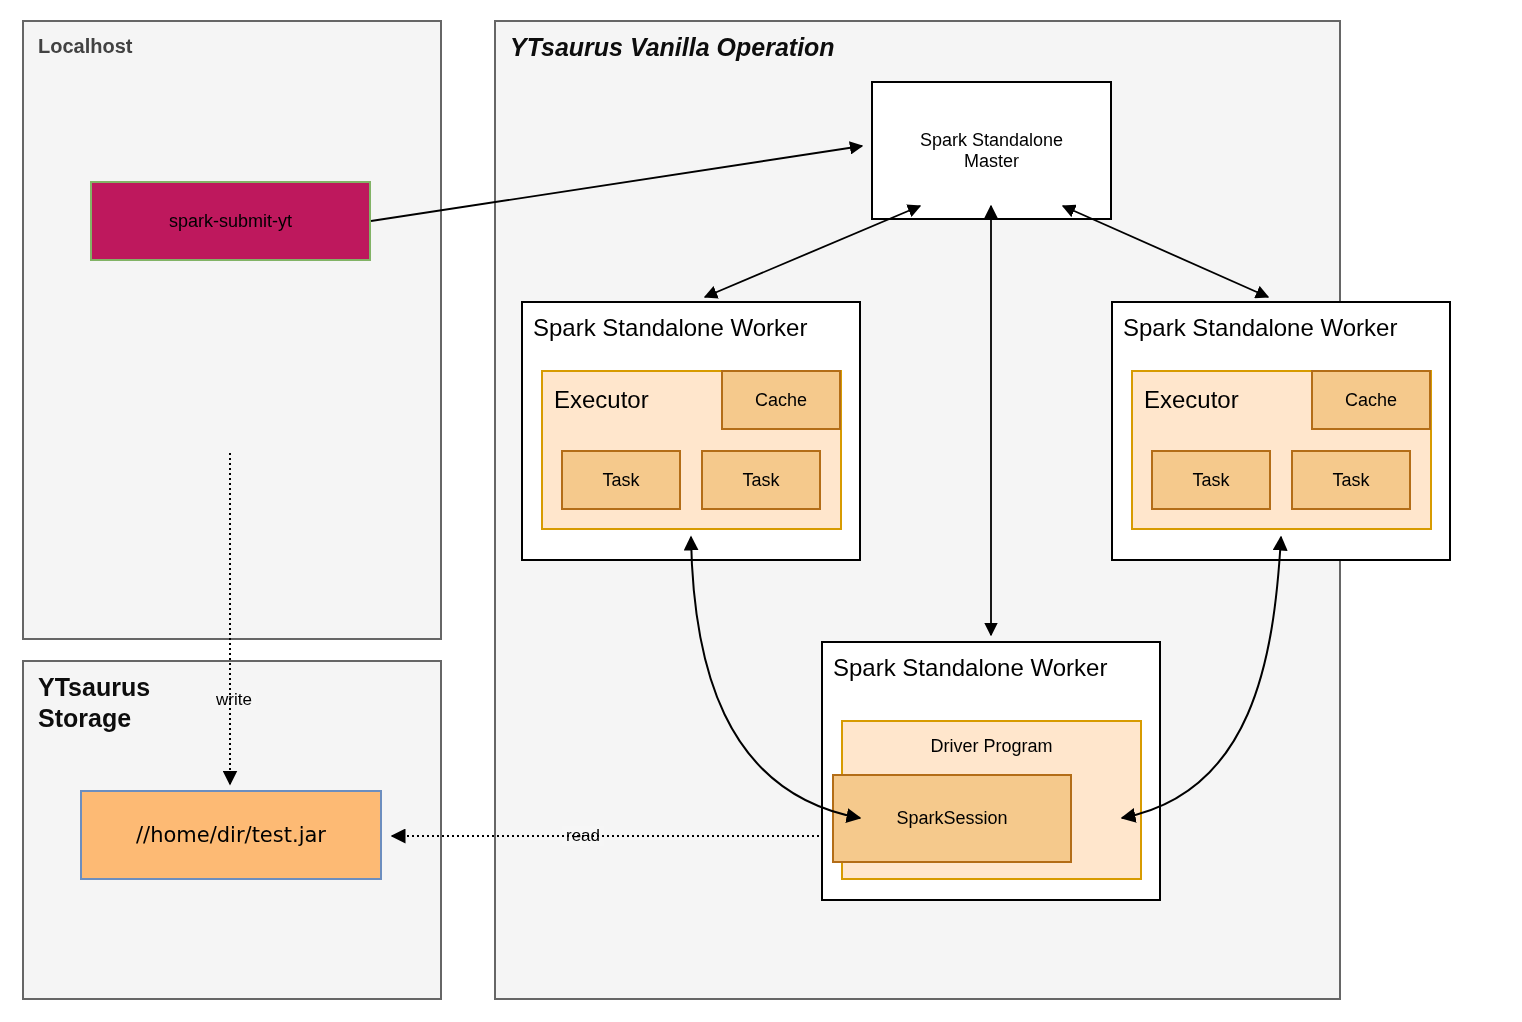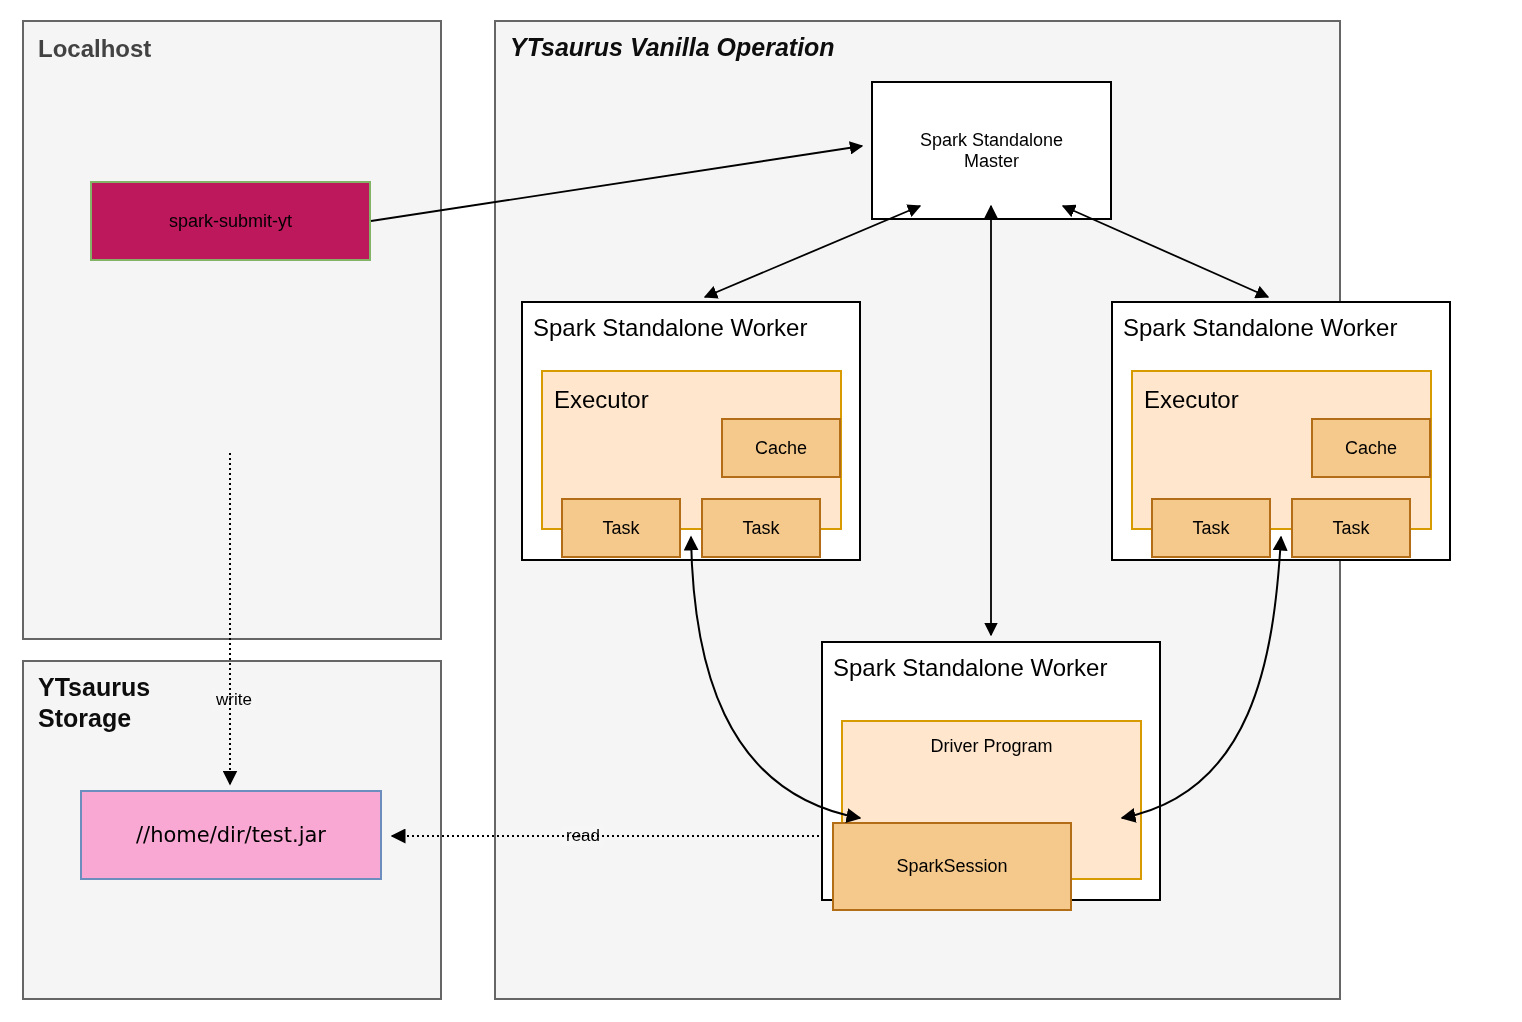--- a/index.html
+++ b/index.html
@@ -2,30 +2,30 @@
 <html><head>
 <meta charset="utf-8">
 <style>
   * { margin:0; padding:0; box-sizing:border-box; }
   html,body { width:1522px; height:1022px; background:#ffffff; font-family:"Liberation Sans", sans-serif; color:#000; }
   .stage { position:relative; width:1522px; height:1022px; overflow:hidden; }
 
   
   .frame { position:absolute; background:#f5f5f5; border:2px solid #666666; }
   .frame-title { position:absolute; font-weight:bold; line-height:1.25; }
-  .t-gray { color:#424242; font-size:24px; }
+  .t-gray { color:#424242; font-size:20px; }
   .t-black { color:#0d0d0d; font-size:25px; }
 
   
   .node { position:absolute; display:flex; align-items:center; justify-content:center; text-align:center; font-size:18px; }
   .green  { background:#be185d; border:2px solid #82b366; }
-  .blue   { background:#f9a8d4; border:2px solid #6c8ebf; font-family:"DejaVu Sans", sans-serif; font-size:21px; }
+  .blue   { background:#fdba74; border:2px solid #6c8ebf; font-family:"DejaVu Sans", sans-serif; font-size:21px; }
   .white  { background:#ffffff; border:2px solid #000000; }
   .or-light { background:#ffe6cc; border:2px solid #d79b00; }
-  .or-dark  { background:#f5c98c; border:2px solid #b36d17;margin-top:48px; }
+  .or-dark  { background:#f5c98c; border:2px solid #b36d17; }
 
   .corner-label { position:absolute; font-size:24px; white-space:nowrap; }
   .center-label { position:absolute; font-size:18px; text-align:center; }
 
   
   .edge-label { position:absolute; font-size:17px; background:#f6f6f6; padding:0 4px; white-space:nowrap; }
 
   svg.wires { position:absolute; left:0; top:0; pointer-events:none; }
 </style>
 </head>

